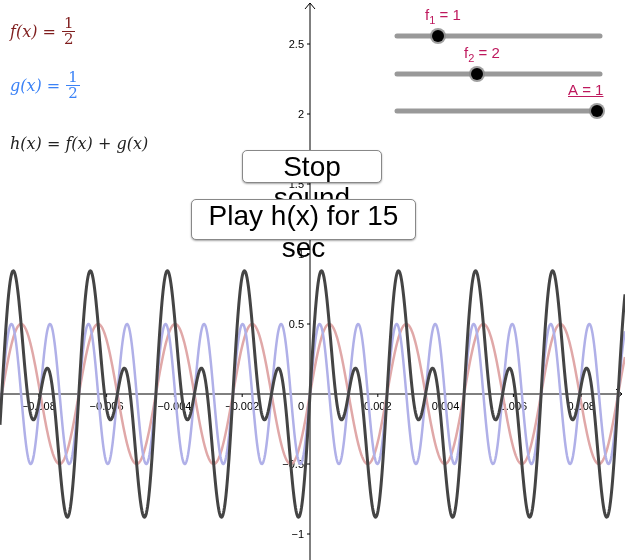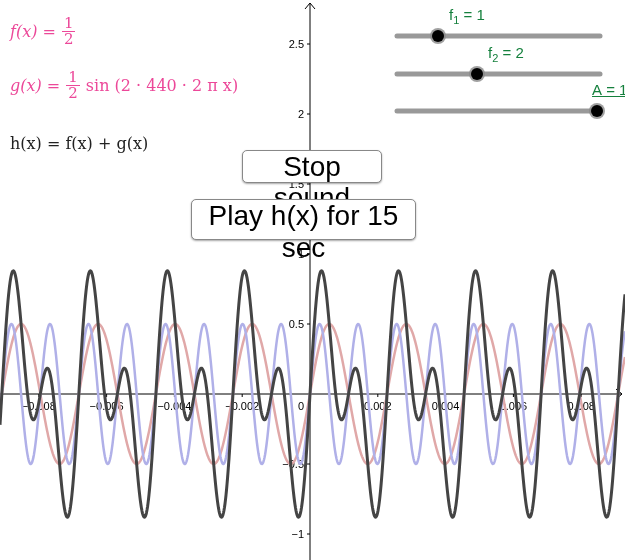--- a/index.html
+++ b/index.html
@@ -3,21 +3,21 @@
 <meta charset="utf-8">
 <style>
   html, body { margin:0; padding:0; background:#ffffff; }
   body { width:625px; height:560px; position:relative; overflow:hidden; font-family:"Liberation Sans", sans-serif; }
   #plot { position:absolute; left:0; top:0; width:625px; height:560px; }
   .formula { position:absolute; left:10px; font-family:"DejaVu Serif", "Liberation Serif", serif; font-size:16px; white-space:nowrap; display:flex; align-items:center; }
   .formula .it { font-style:italic; }
   .frac { display:inline-flex; flex-direction:column; align-items:center; margin:0 6px; font-size:15px; line-height:15px; }
   .frac .num { border-bottom:1px solid currentColor; padding:0 2px; }
   .btn { position:absolute; background:#ffffff; border:1px solid #888; border-radius:5px; box-shadow:0 1px 2px rgba(0,0,0,0.35); font-family:"Liberation Sans", sans-serif; font-size:28px; color:#000; text-align:center; cursor:pointer; box-sizing:border-box; }
-  .slider-label { position:absolute; font-family:"Liberation Sans", sans-serif; font-size:15px; color:#15803d; white-space:nowrap;margin-left:24px; }
+  .slider-label { position:absolute; font-family:"Liberation Sans", sans-serif; font-size:15px; color:#be185d; white-space:nowrap; }
   .slider-label sub { font-size:11px; }
 </style>
 </head>
 <body>
 
 <svg id="plot" viewBox="0 0 625 560" xmlns="http://www.w3.org/2000/svg">
   <g id="axes">
       <line x1="0" y1="394" x2="622" y2="394" stroke="#000" stroke-width="1"></line>
       <line x1="310" y1="560" x2="310" y2="3" stroke="#000" stroke-width="1"></line>
       <path d="M616 389 L622 394 L616 399" fill="none" stroke="#000"></path>
@@ -65,38 +65,37 @@
       <circle cx="438" cy="36" r="6" fill="#000"></circle>
       <line x1="397" y1="74" x2="600" y2="74" stroke="#999" stroke-width="5" stroke-linecap="round"></line>
       <circle cx="477" cy="74" r="8" fill="#888" opacity="0.8"></circle>
       <circle cx="477" cy="74" r="6" fill="#000"></circle>
       <line x1="397" y1="111" x2="600" y2="111" stroke="#999" stroke-width="5" stroke-linecap="round"></line>
       <circle cx="597" cy="111" r="8" fill="#888" opacity="0.8"></circle>
       <circle cx="597" cy="111" r="6" fill="#000"></circle>
     </g>
 </svg>
 
-<div class="formula" style="top:16px;color:#ec4899;">
+<div class="formula" style="top:16px;color:#7f1d1d;">
   <span class="it">f(x) =</span>
   <span class="frac">
     <span class="num">1</span>
     <span>2</span>
   </span>
 </div>
 
-<div class="formula" style="top:70px;color:#ec4899;">
+<div class="formula" style="top:70px;color:#3b82f6;">
   <span class="it">g(x) =</span>
   <span class="frac">
     <span class="num">1</span>
     <span>2</span>
   </span>
-  <span>sin (2 · 440 · 2 π x)</span>
 </div>
 
-<div class="formula it" style="top:134px;color:#222;">
+<div class="formula it" style="top:134px;color:#222;font-style:italic;">
   <span>h(x) = f(x) + g(x)</span>
 </div>
 
 <div class="btn" style="left:242px;top:150px;width:140px;height:33px;line-height:31px;">Stop sound</div>
 <div class="btn" style="left:191px;top:199px;width:225px;height:41px;line-height:32px;">Play h(x) for 15 sec</div>
 
 <div class="slider-label" style="left:425px;top:6px;">
   <span>f</span><sub>1</sub><span> = 1</span>
 </div>
 <div class="slider-label" style="left:464px;top:44px;">

